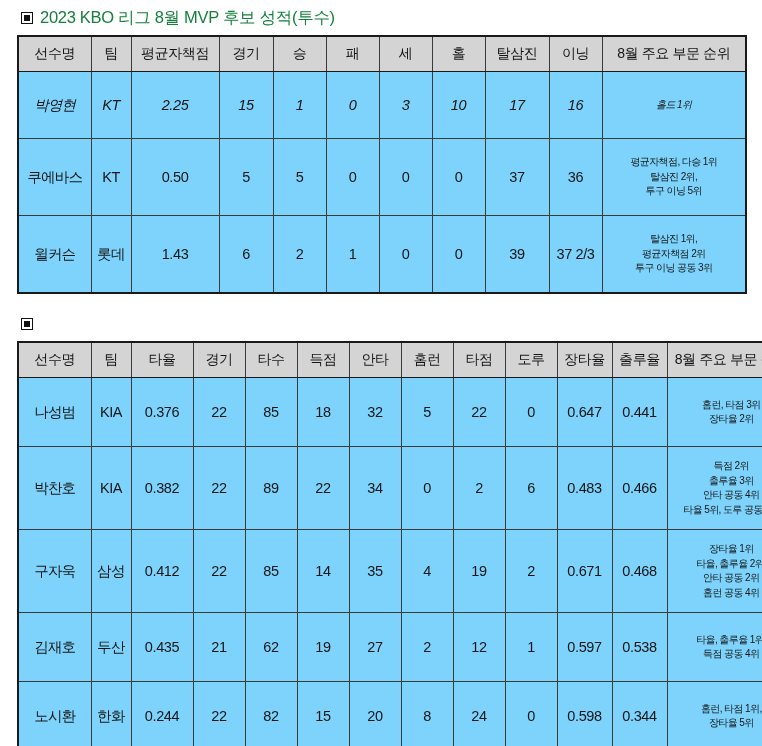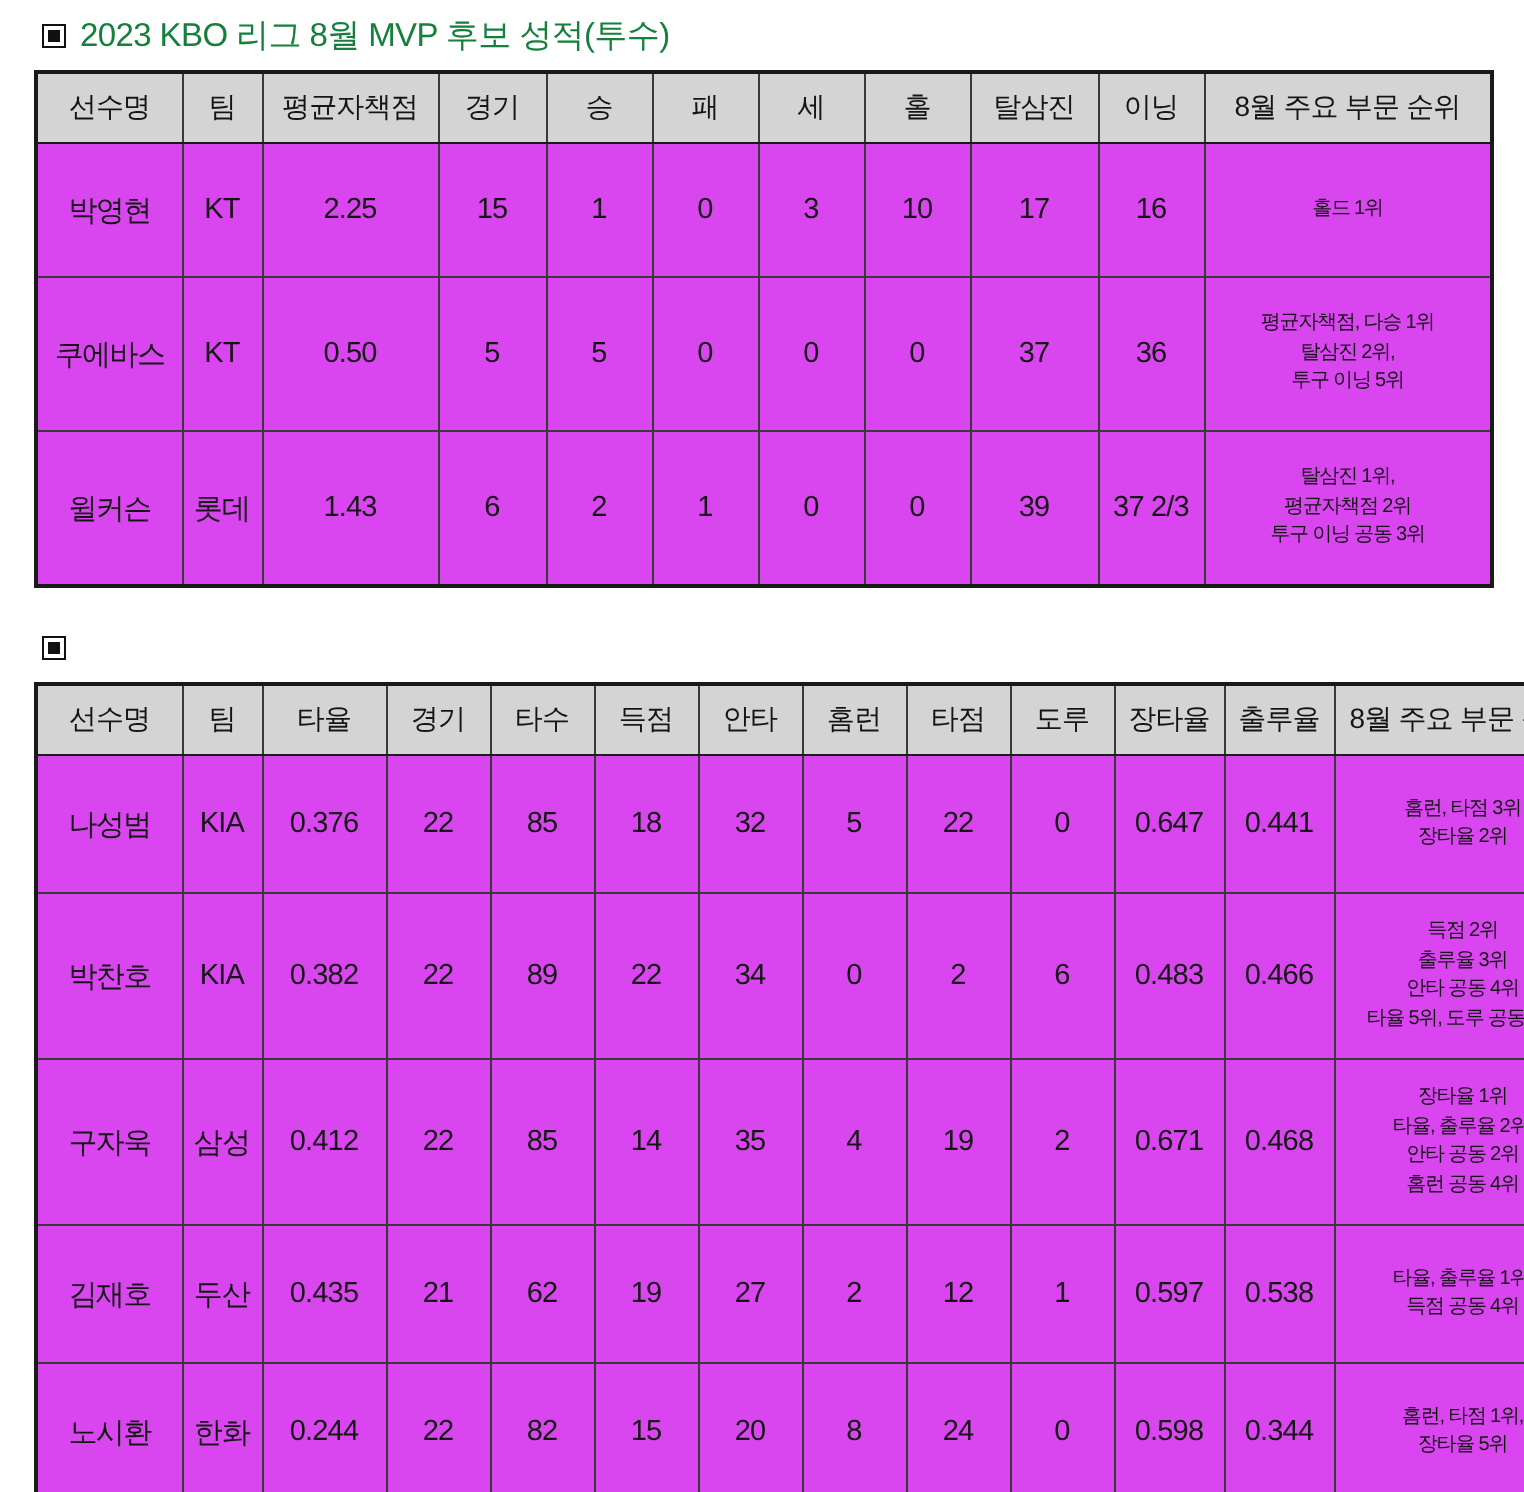--- a/index.html
+++ b/index.html
@@ -61,21 +61,21 @@
     bottom: 2px;
     background: #111111;
   }
 
   
   table.stat-table {
     border-collapse: collapse;
     width: 728px;
     table-layout: fixed;
     border: 2.2px solid #1a1a1a;
-    background: #d946ef;
+    background: #7dd3fc;
   }
   table.stat-table th,
   table.stat-table td {
     border: 1px solid #3a3a3a;
     text-align: center;
     vertical-align: middle;
     font-weight: 400;
     letter-spacing: -0.4px;
     padding: 2px 1px;
     overflow: hidden;
@@ -97,21 +97,21 @@
   .rank-lines {
     display: block;
     font-size: 10px;
     line-height: 1.45;
     letter-spacing: -0.6px;
     white-space: nowrap;
   }
   .rank-lines span { display: block; }
 
   
-  #pitcher-table tbody tr.r0 td { height: 62px; }
+  #pitcher-table tbody tr.r0 td { height: 62px; font-style: italic; }
   #pitcher-table tbody tr.r1 td { height: 72px; text-align: center; }
   #pitcher-table tbody tr.r2 td { height: 72px; }
 
   
   #batter-table tbody tr.r0 td { height: 64px; }
   #batter-table tbody tr.r1 td { height: 78px; }
   #batter-table tbody tr.r2 td { height: 78px; }
   #batter-table tbody tr.r3 td { height: 64px; }
   #batter-table tbody tr.r4 td { height: 64px; }
 </style>

